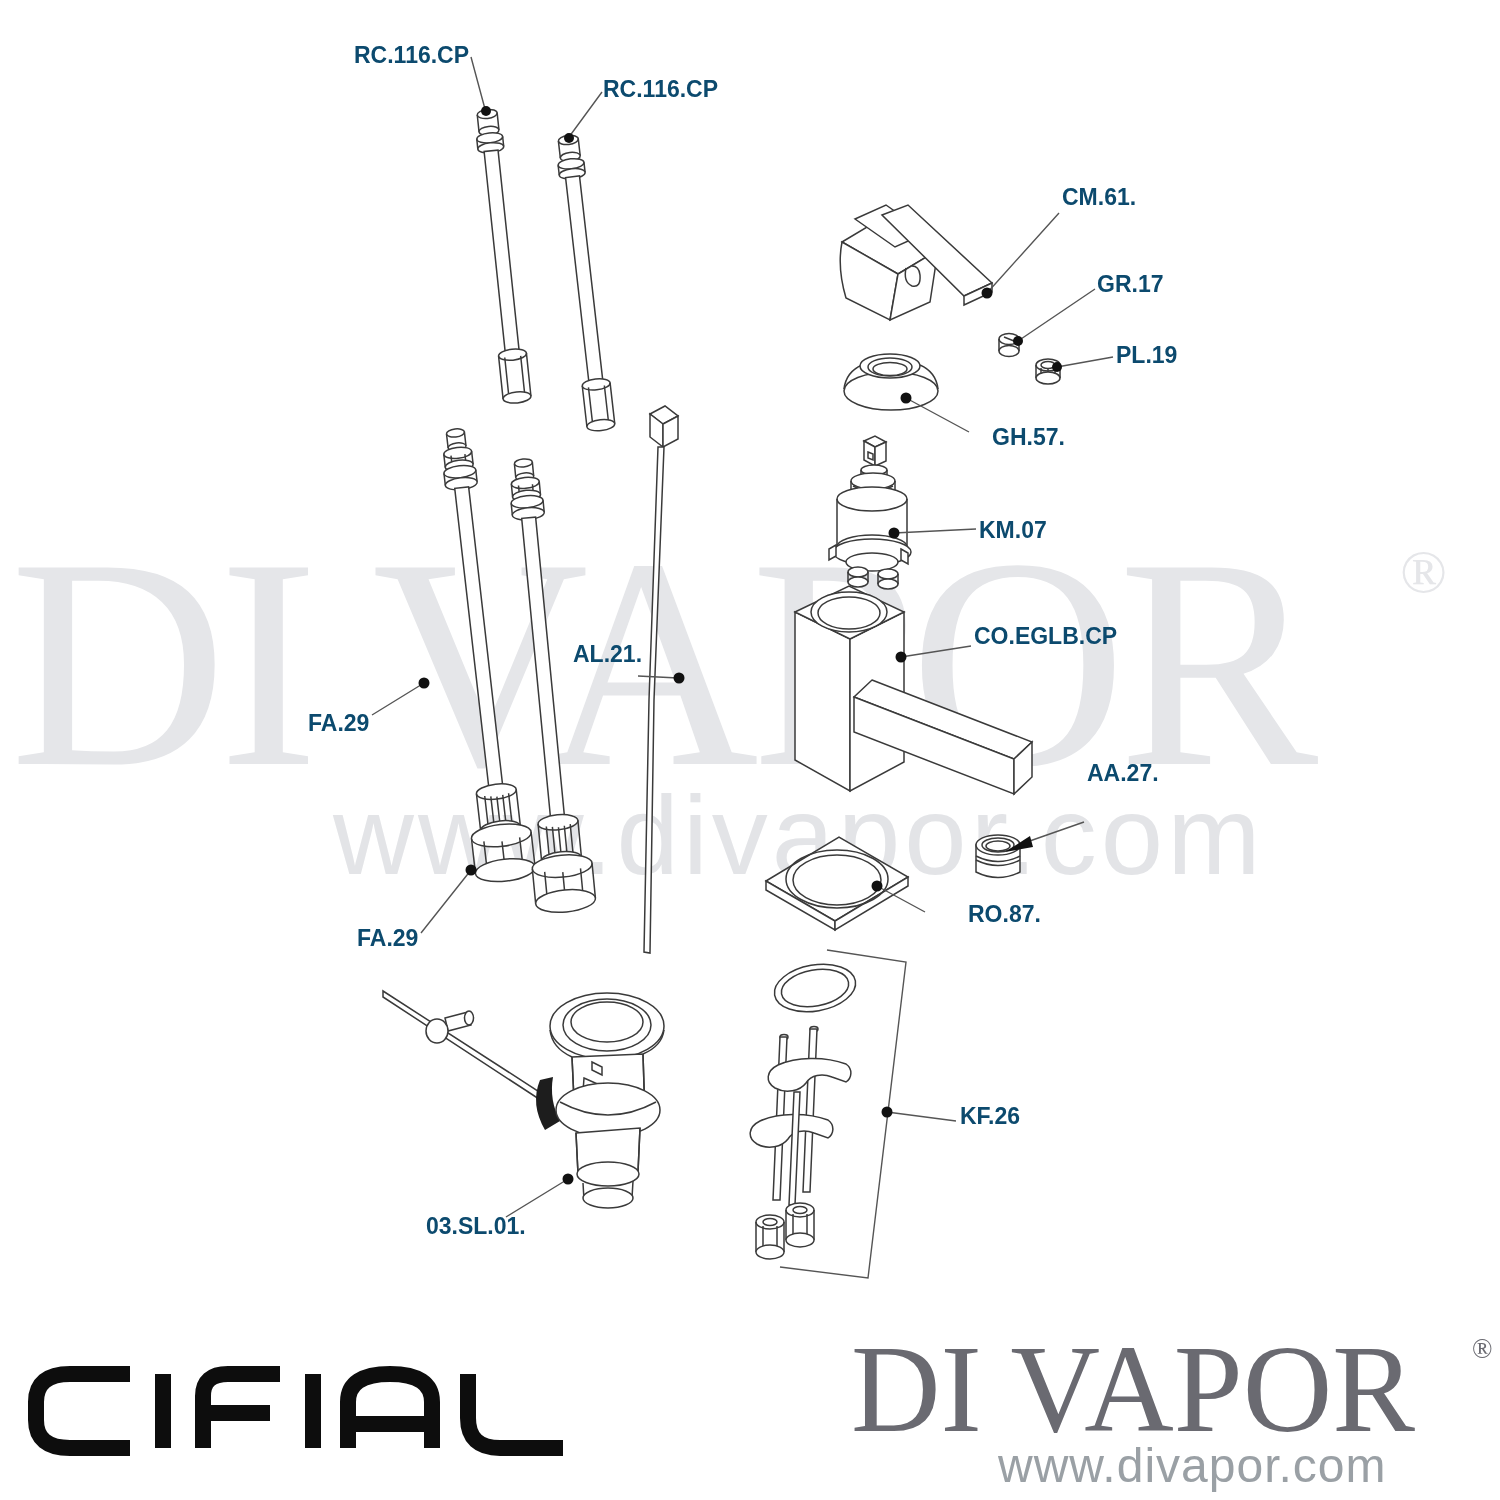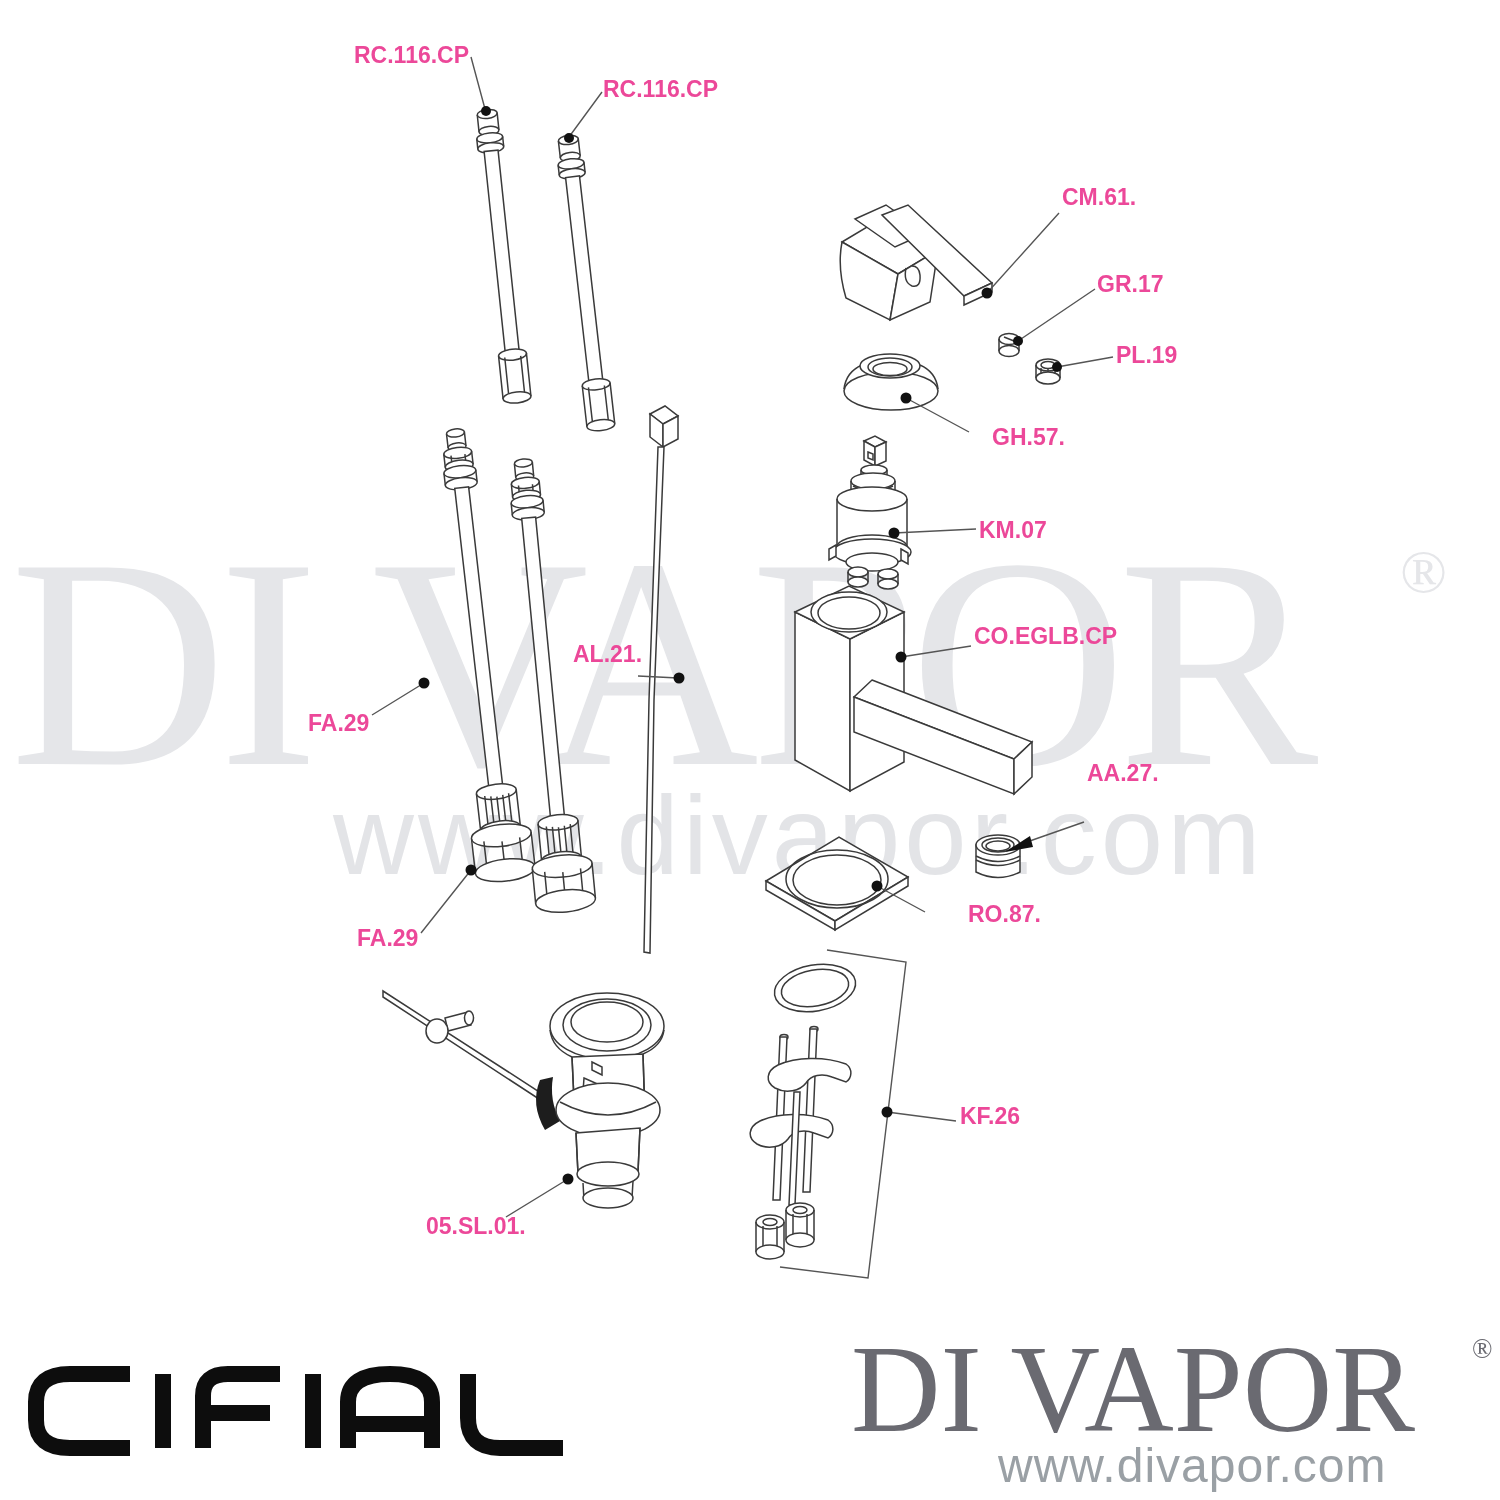--- a/index.html
+++ b/index.html
@@ -13,21 +13,21 @@
   .wm-url{position:absolute;left:333px;top:780px;font-family:"Liberation Sans",sans-serif;
           font-size:112px;line-height:112px;letter-spacing:4px;color:#e3e4e7;white-space:nowrap;z-index:0;}
   
   #art{position:absolute;left:0;top:0;z-index:1;}
   #art .ln{fill:none;stroke:#3a3a3a;stroke-width:1.5;}
   #art .fw{fill:#ffffff;stroke:#3a3a3a;stroke-width:1.5;}
   #art .ld{fill:none;stroke:#555;stroke-width:1.4;}
   #art .dot{fill:#111;stroke:none;}
   #art .dk{fill:#1d1d1d;stroke:none;}
   
-  .plabel{position:absolute;font-weight:bold;font-size:23px;line-height:26px;color:#ec4899;
+  .plabel{position:absolute;font-weight:bold;font-size:23px;line-height:26px;color:#0c4a6e;
           white-space:nowrap;z-index:2;}
   
   #cifial{position:absolute;left:18px;top:1356px;z-index:2;}
   .ft-brand{position:absolute;left:851px;top:1328px;font-family:"Liberation Serif",serif;
             font-size:124px;line-height:124px;color:#6a6a71;white-space:nowrap;z-index:2;}
   .ft-reg{position:absolute;left:1472px;top:1336px;font-family:"Liberation Serif",serif;
           font-size:27px;line-height:27px;color:#6a6a71;z-index:2;}
   .ft-url{position:absolute;left:998px;top:1440px;font-family:"Liberation Sans",sans-serif;
           font-size:48px;line-height:52px;letter-spacing:1px;color:#9aa0a5;white-space:nowrap;z-index:2;}
 </style>
@@ -270,21 +270,21 @@
   <div class="plabel" style="left:1116px;top:342px">PL.19</div>
   <div class="plabel" style="left:992px;top:424px">GH.57.</div>
   <div class="plabel" style="left:979px;top:517px">KM.07</div>
   <div class="plabel" style="left:974px;top:623px">CO.EGLB.CP</div>
   <div class="plabel" style="left:1087px;top:760px">AA.27.</div>
   <div class="plabel" style="left:968px;top:901px">RO.87.</div>
   <div class="plabel" style="left:960px;top:1103px">KF.26</div>
   <div class="plabel" style="left:308px;top:710px">FA.29</div>
   <div class="plabel" style="left:357px;top:925px">FA.29</div>
   <div class="plabel" style="left:573px;top:641px">AL.21.</div>
-  <div class="plabel" style="left:426px;top:1213px">05.SL.01.</div>
+  <div class="plabel" style="left:426px;top:1213px">03.SL.01.</div>
 
   <svg id="cifial" width="580" height="110" viewBox="0 0 580 110" aria-label="CIFIAL">
     <g fill="none" stroke="#0d0d0d" stroke-width="16" stroke-linecap="butt" stroke-linejoin="round">
       <path d="M112,18 L52,18 Q18,18 18,46 L18,64 Q18,92 52,92 L112,92"></path>
       <path d="M145,18 L145,92"></path>
       <path d="M185,92 L185,40 Q185,18 210,18 L262,18 M185,57 L252,57"></path>
       <path d="M295,18 L295,92"></path>
       <path d="M330,92 L330,46 Q330,18 372,18 Q414,18 414,46 L414,92 M330,68 L414,68"></path>
       <path d="M450,18 L450,62 Q450,92 482,92 L545,92"></path>
     </g>

